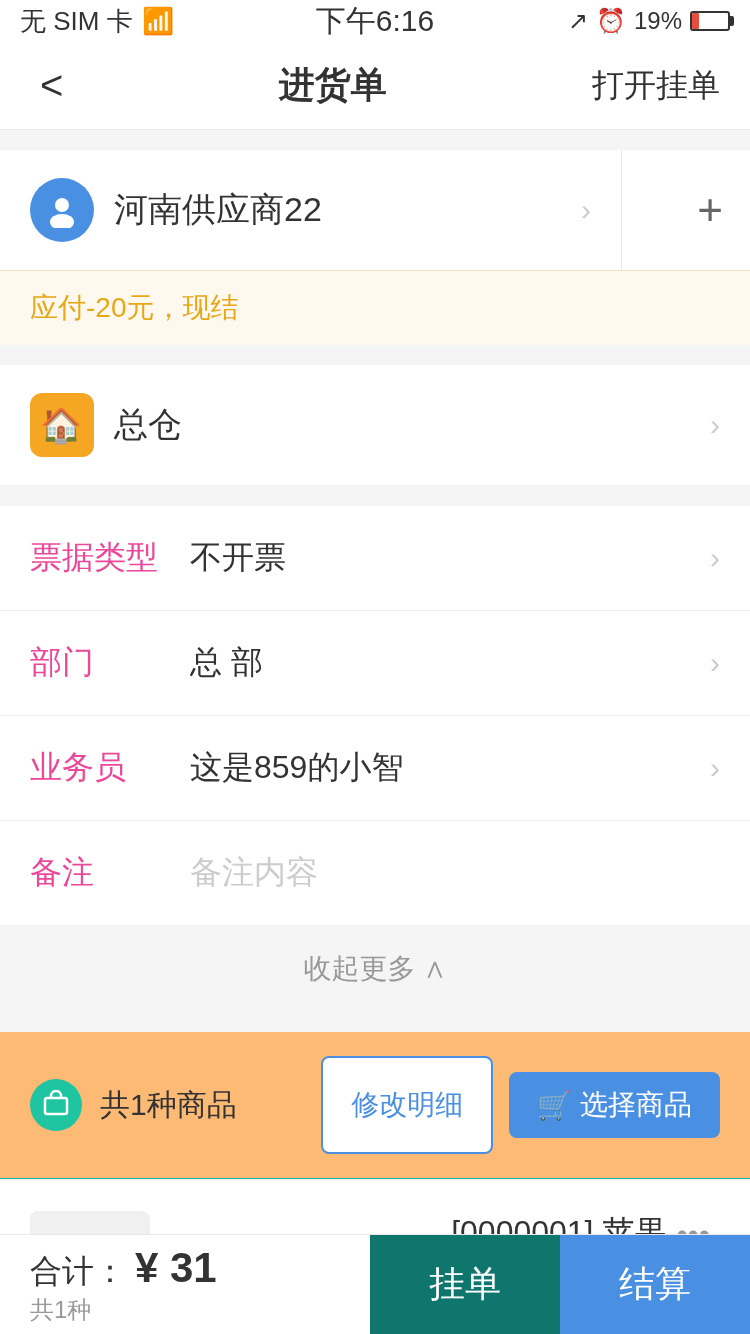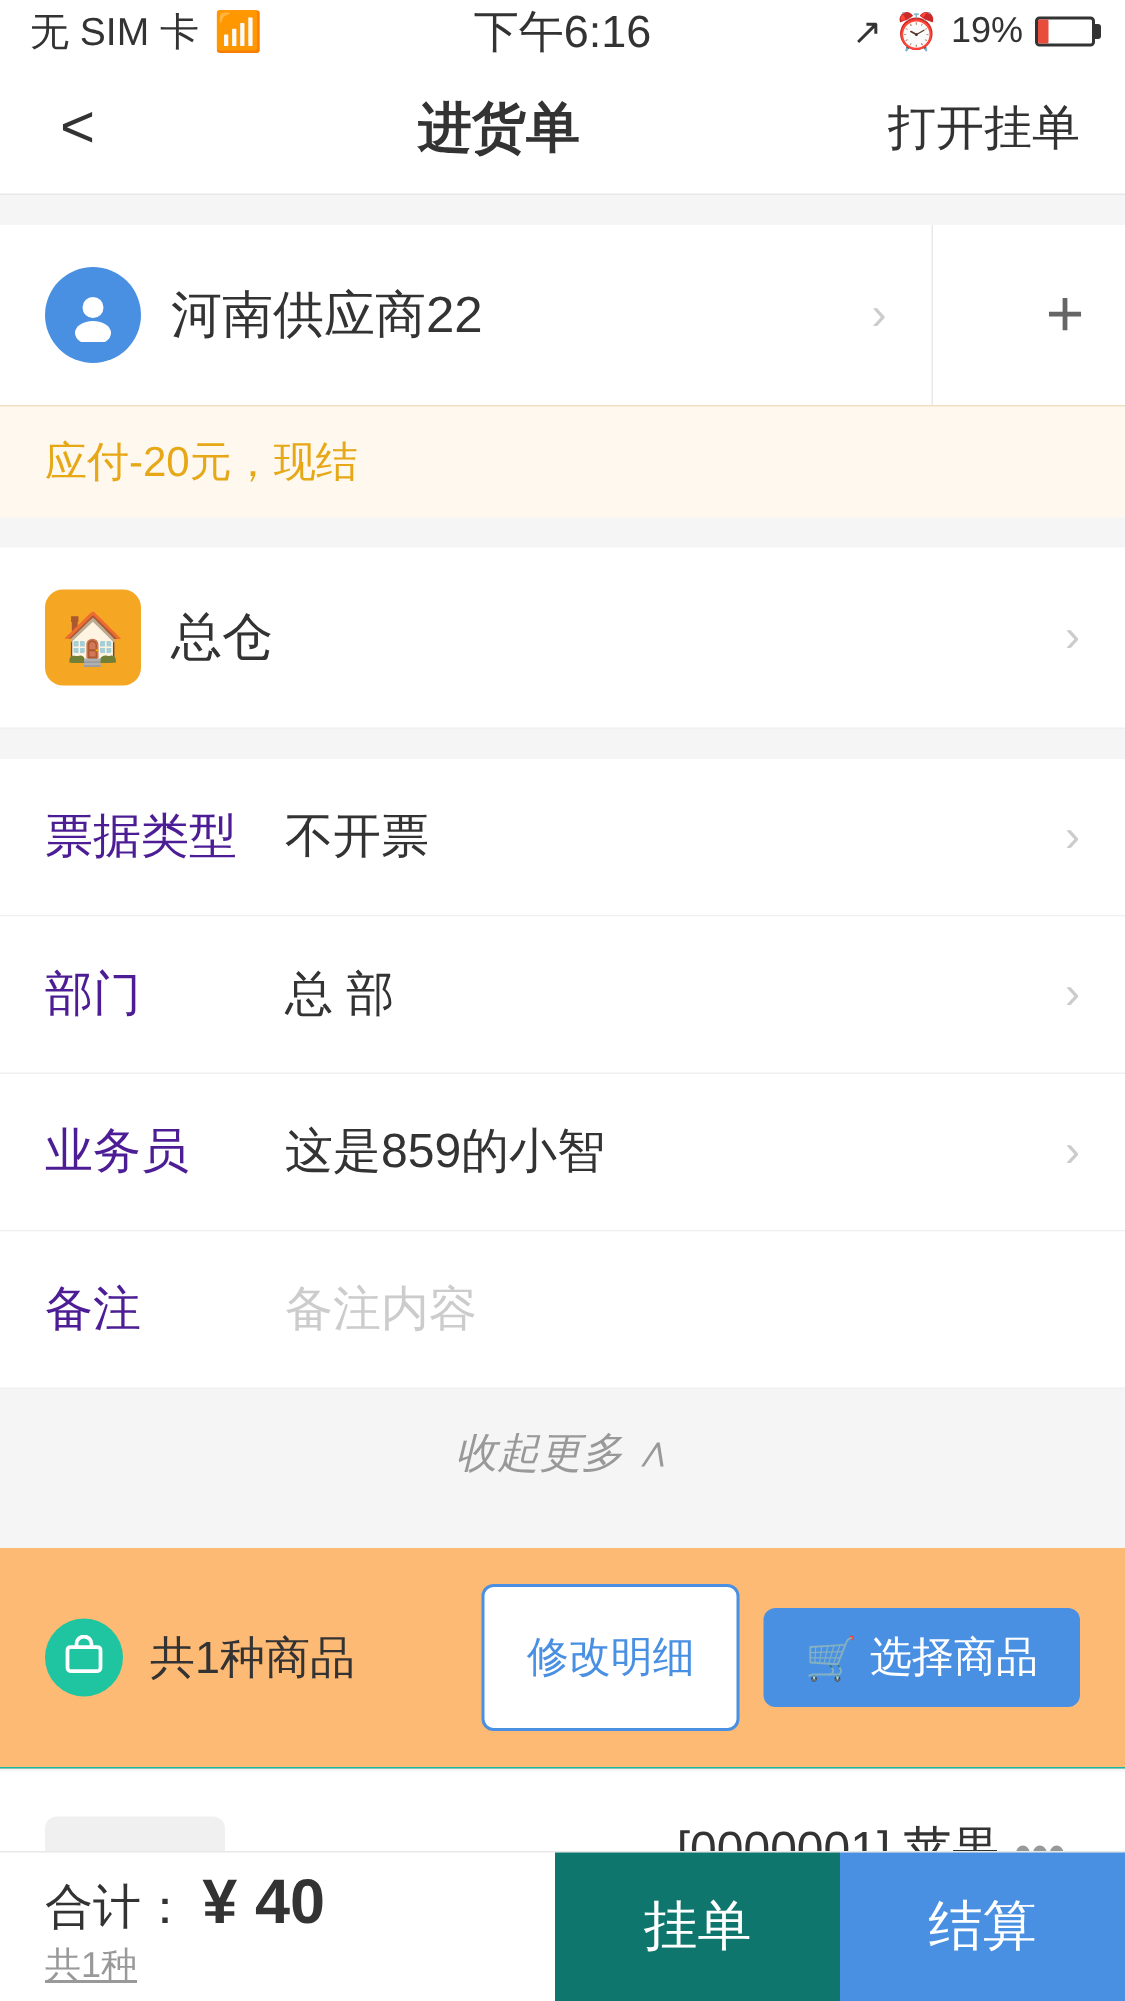--- a/index.html
+++ b/index.html
@@ -181,21 +181,21 @@
     .form-row {
       display: flex;
       align-items: center;
       padding: 30px 30px;
       border-bottom: 1px solid #f0f0f0;
       cursor: pointer;
       background: #fff;
     }
     .form-key {
       font-size: 32px;
-      color: #4c1d95;
+      color: #ec4899;
       width: 140px;
       flex-shrink: 0;
     }
     .form-value {
       flex: 1;
       font-size: 32px;
       color: #333;
       padding-left: 20px;
     }
     .form-placeholder {
@@ -205,21 +205,20 @@
     
     .collapse-row {
       background: #f5f5f5;
       display: flex;
       align-items: center;
       justify-content: center;
       padding: 24px 30px;
       font-size: 28px;
       color: #999;
       cursor: pointer;
-      font-style: italic;
     }
 
     
     .products-header {
       background: #fdba74;
       display: flex;
       align-items: center;
       padding: 24px 30px;
       border-bottom: 1px solid #14b8a6;
       margin-top: 20px;
@@ -328,21 +327,20 @@
       padding: 0 30px;
     }
     .total-amount {
       font-size: 42px;
       font-weight: 600;
       color: #333;
     }
     .total-count {
       font-size: 24px;
       color: #999;
-      text-decoration: underline;
     }
     .bottom-btn-hold {
       width: 190px;
       height: 100px;
       background: #0f766e;
       display: flex;
       align-items: center;
       justify-content: center;
       font-size: 36px;
       color: #fff;
@@ -480,19 +478,19 @@
       <span class="price-blue">¥25</span>
     </div>
   </div>
   <span class="more-btn">•••</span>
 </div>
 
 <div class="bottom-bar">
   <div class="total-section">
     <div>
       <span>合计：</span>
-      <span class="total-amount">¥ 40</span>
+      <span class="total-amount">¥ 31</span>
     </div>
     <div class="total-count">共1种</div>
   </div>
   <div class="bottom-btn-hold">挂单</div>
   <div class="bottom-btn-settle">结算</div>
 </div>
 
 </body></html>

